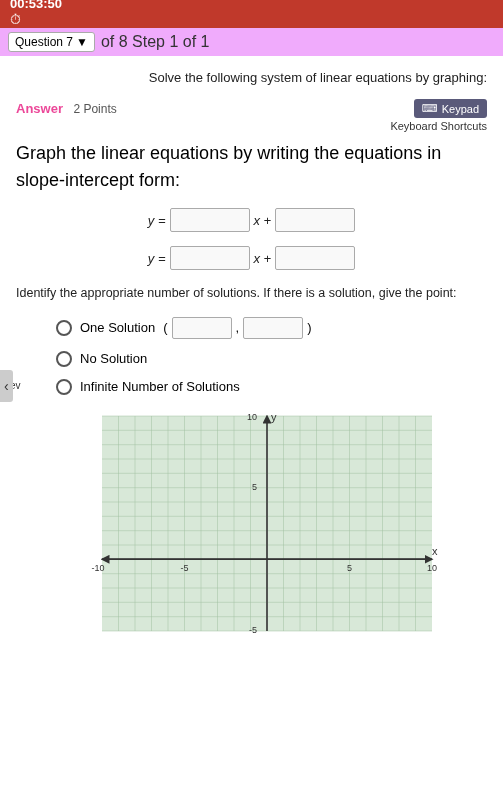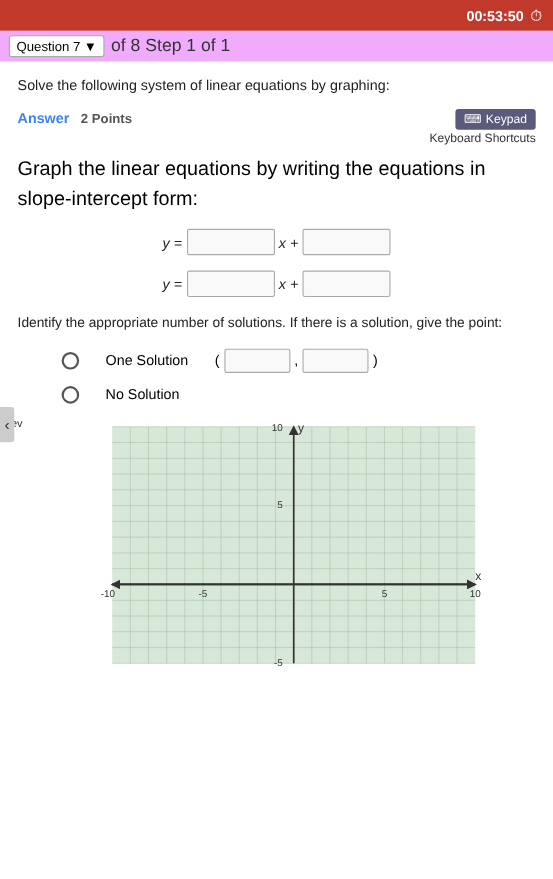--- a/index.html
+++ b/index.html
@@ -7,23 +7,24 @@
       font-family: Arial, sans-serif;
       background: #e8e8e8;
       width: 503px;
       min-height: 799px;
       position: relative;
     }
     .top-bar {
       background: #c0392b;
       height: 28px;
       display: flex;
-      align-items: center;
+      align-items: flex-start;
       justify-content: flex-end;
       padding: 0 10px;
+      flex-direction: column;
     }
     .timer {
       color: white;
       font-size: 13px;
       font-weight: bold;
       margin-right: 6px;
     }
     .timer-icon {
       color: white;
       font-size: 14px;
@@ -54,42 +55,43 @@
     .main-content {
       background: white;
       margin: 0;
       padding: 14px 16px;
       min-height: 760px;
     }
     .problem-statement {
       font-size: 13px;
       color: #222;
       margin-bottom: 10px;
+      text-align: right;
     }
     .equations {
       text-align: center;
       font-size: 13px;
       margin: 8px 0 14px 0;
       line-height: 1.7;
     }
     .answer-header {
       display: flex;
       justify-content: space-between;
       align-items: flex-start;
       margin-bottom: 8px;
     }
     .answer-label {
       font-size: 13px;
       font-weight: bold;
-      color: #3b82f6;
+      color: #ec4899;
     }
     .points-label {
       font-size: 12px;
       color: #555;
-      font-weight: bold;
+      font-weight: normal;
       margin-left: 6px;
     }
     .keypad-area {
       display: flex;
       flex-direction: column;
       align-items: flex-end;
       gap: 2px;
     }
     .keypad-btn {
       background: #5a5a7a;
@@ -146,21 +148,21 @@
     .radio-group {
       display: flex;
       flex-direction: column;
       gap: 12px;
       margin-left: 40px;
       margin-bottom: 16px;
     }
     .radio-row {
       display: flex;
       align-items: center;
-      gap: 24px;
+      gap: 8px;
       font-size: 13px;
     }
     .radio-btn {
       width: 16px;
       height: 16px;
       border-radius: 50%;
       border: 2px solid #555;
       background: white;
       cursor: pointer;
       flex-shrink: 0;
@@ -289,20 +291,24 @@
         <input class="coord-input" type="text" value="" style="">
         <span>)</span>
       </div>
     </div>
 
     <div class="radio-row">
       <input class="radio-btn" type="radio" name="solutions" style="">
       <span>No Solution</span>
     </div>
 
+    <div class="radio-row">
+      <input class="radio-btn" type="radio" name="solutions" style="">
+      <span>Infinite Number of Solutions</span>
+    </div>
   </div>
 
   <div class="graph-container">
     <svg class="graph-svg" width="370" height="230">
 
       <defs>
         <marker id="arrowhead-right" markerWidth="6" markerHeight="6" refX="3" refY="3" orient="auto">
           <polygon points="0 0, 6 3, 0 6" fill="#333"></polygon>
         </marker>
         <marker id="arrowhead-left" markerWidth="6" markerHeight="6" refX="3" refY="3" orient="auto-start-reverse">

